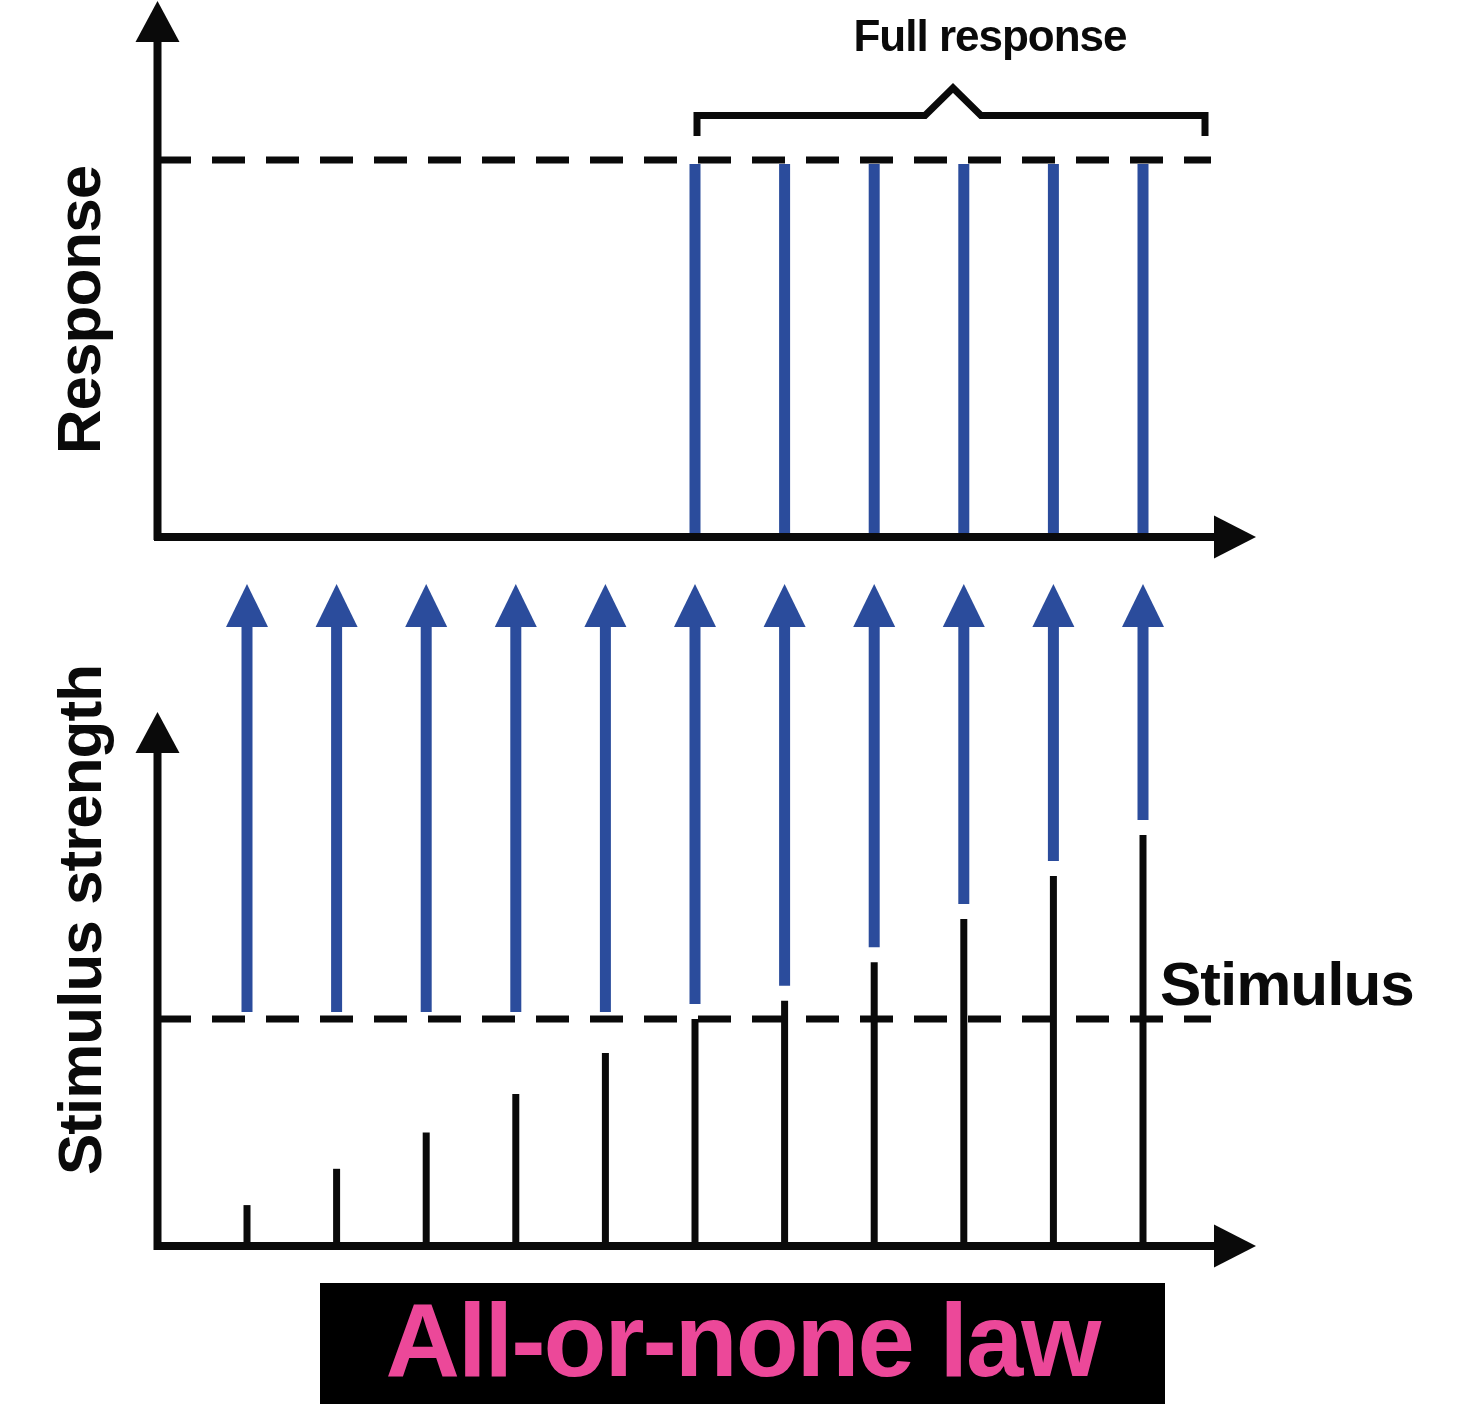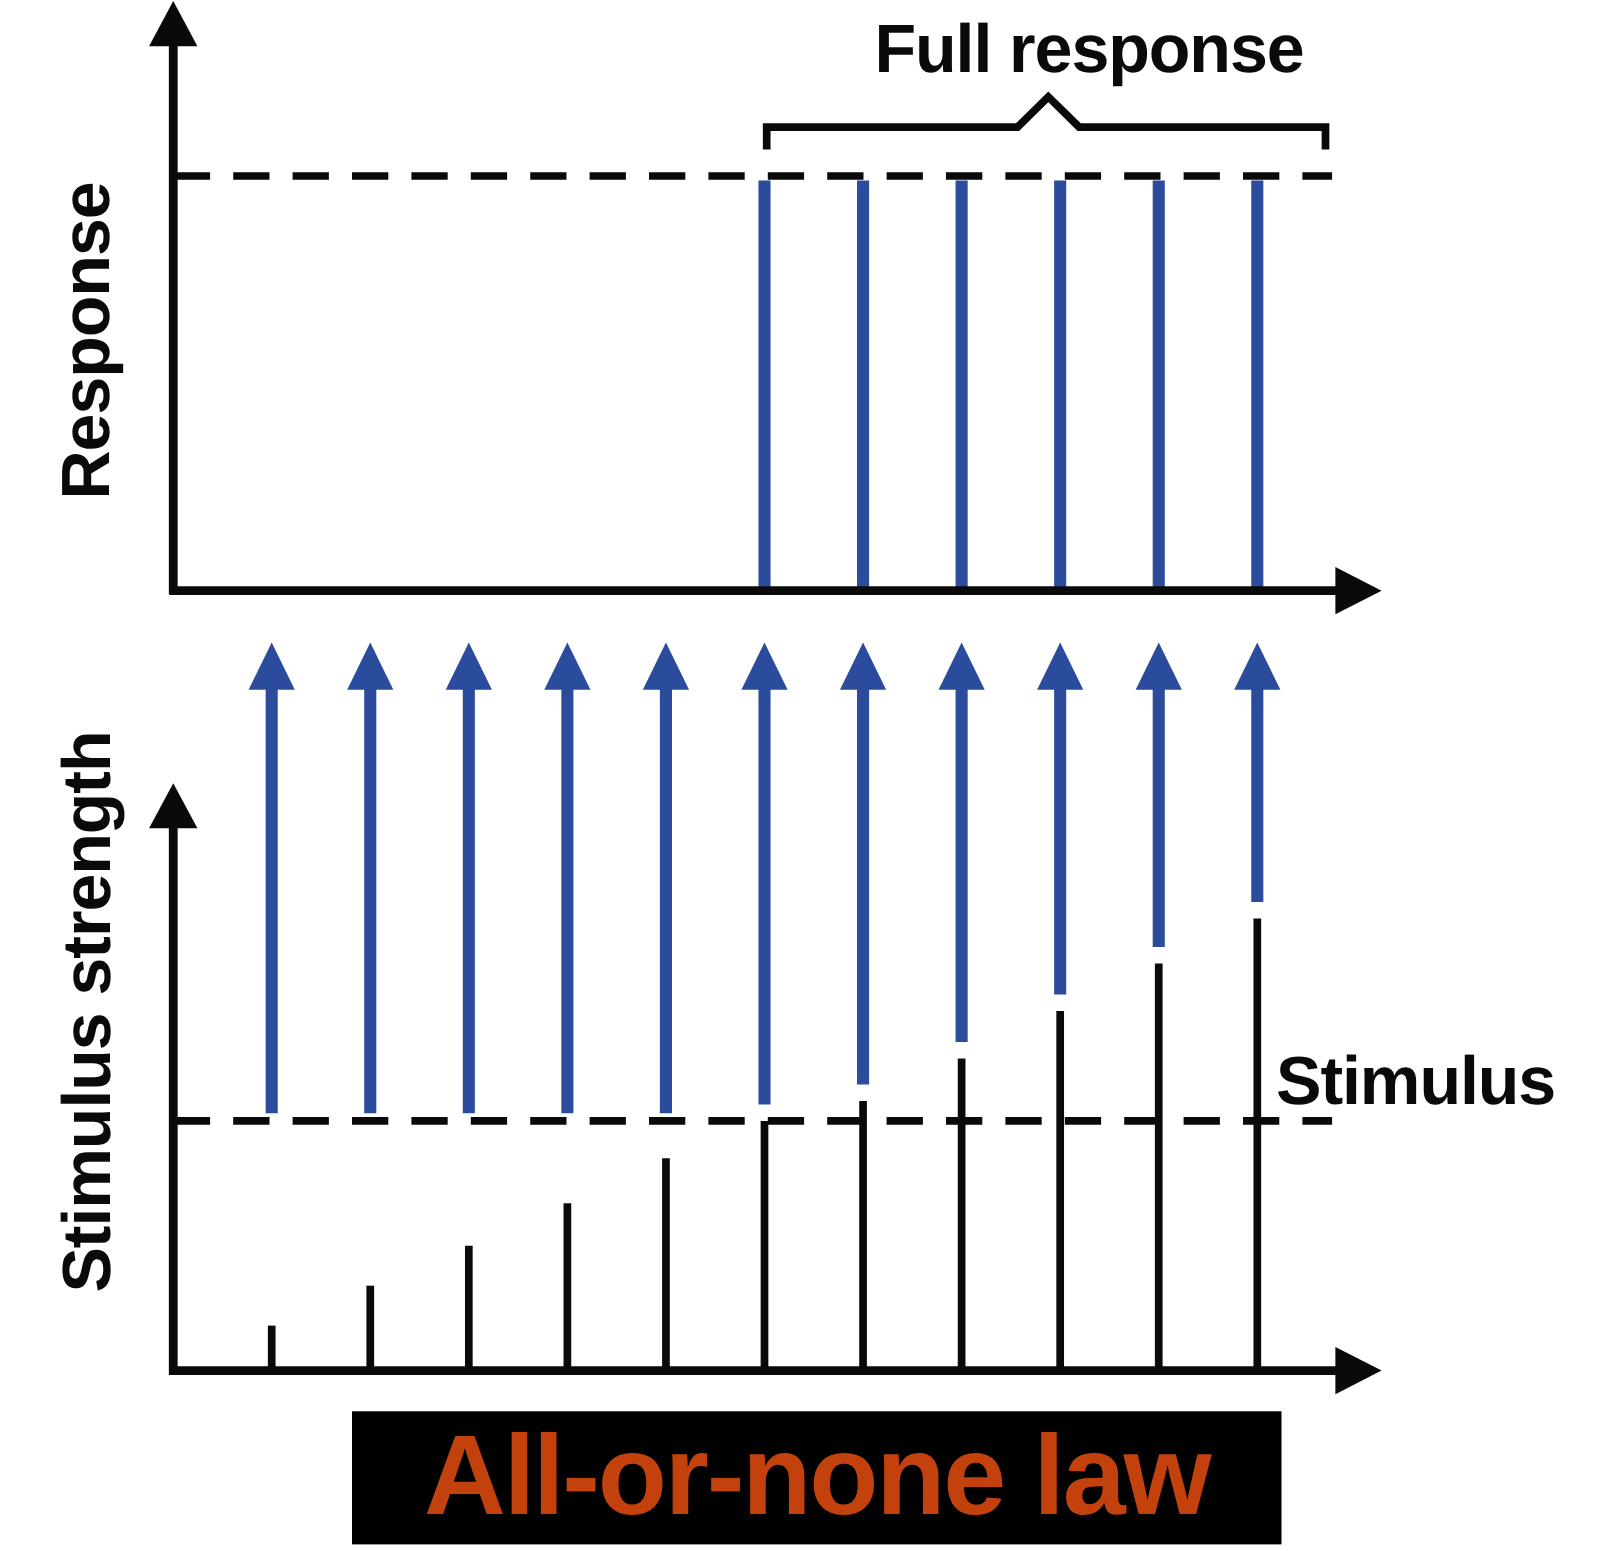--- a/index.html
+++ b/index.html
@@ -9,28 +9,28 @@
   }
   .stage svg.plot{position:absolute;left:0;top:0;}
   .lbl{
     position:absolute;font-weight:bold;color:#0a0a0a;
     white-space:nowrap;line-height:1;letter-spacing:-1px;
   }
   .ylabel{
     font-size:62px;
     transform:translate(-50%,-50%) rotate(-90deg);
   }
-  .annot{font-size:62px;transform:translate(-50%,0);}
+  .annot{font-size:44px;transform:translate(-50%,0);}
   .threshold-lbl{font-size:62px;}
   .title-bar{
     position:absolute;left:320px;top:1283px;width:845px;height:121px;
     background:#000;display:flex;align-items:center;justify-content:center;
   }
   .title-text{
-    color:#c2410c;font-size:103px;font-weight:bold;letter-spacing:-2px;line-height:1;
+    color:#ec4899;font-size:103px;font-weight:bold;letter-spacing:-2px;line-height:1;
     padding-bottom:6px;
   }
 </style>
 </head>
 <body>
 
 <div class="stage">
 
   <svg class="plot" width="1461" height="1410" viewBox="0 0 1461 1410">
 

